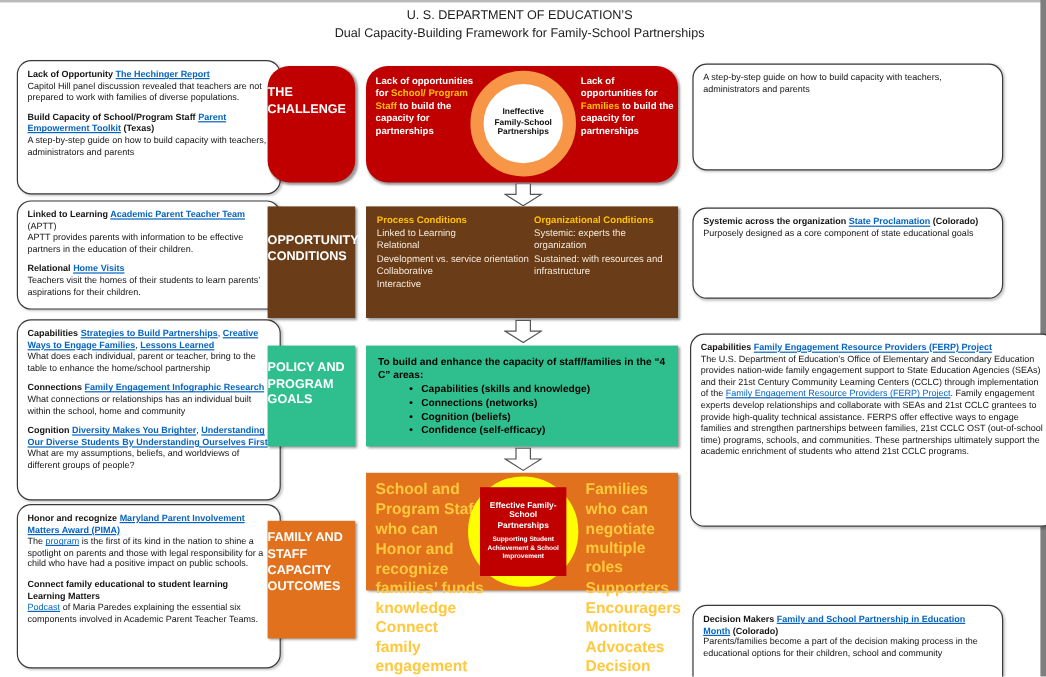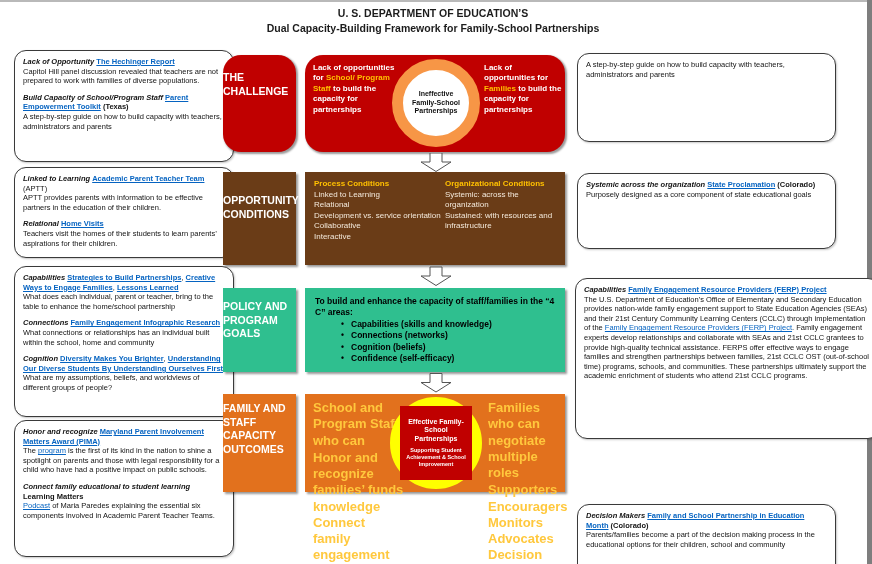--- a/index.html
+++ b/index.html
@@ -2,31 +2,31 @@
 <html><head>
 <meta charset="utf-8">
 <style>
   html,body{margin:0;padding:0;background:#fff;}
   #canvas{position:relative;width:872px;height:564px;background:#ffffff;
     font-family:"Liberation Sans",sans-serif;overflow:hidden;}
   .top-edge{position:absolute;top:0;left:0;width:100%;height:2px;background:#b9b9b9;}
   .right-edge{position:absolute;top:0;right:0;width:5px;height:100%;background:#7e7e7e;}
 
   .title{position:absolute;top:6px;left:0;width:866px;text-align:center;
-    font-weight:bold;font-size:10.5px;color:#1c1c1c;line-height:1.4;}
+    font-weight:normal;font-size:10.5px;color:#1c1c1c;line-height:1.4;}
 
   
   .callout{position:absolute;background:#fff;border:1.4px solid #3a3a3a;border-radius:12px;
     padding:6px 8px;font-size:7.5px;line-height:1.28;color:#141414;overflow:hidden;
     box-shadow:1px 1px 2px rgba(0,0,0,.22);}
   .callout p{margin:0;}
   .callout p.body{margin:0 0 7px 0;}
   .callout p:last-child{margin-bottom:0;}
 
-  .seg-bi{font-weight:bold;font-style:italic;}
+  .seg-bi{font-weight:bold;}
   .seg-b{font-weight:bold;}
   .seg-l{color:#0563C1;text-decoration:underline;}
   .seg-lb{color:#0563C1;text-decoration:underline;font-weight:bold;}
   .seg-y{color:#FFC000;font-weight:bold;}
 
   
   .label-box{position:absolute;left:223px;width:73px;color:#fff;font-weight:bold;
     font-size:10.5px;text-align:left;line-height:1.3;
     box-shadow:1.5px 1.5px 2px rgba(0,0,0,.4);box-sizing:border-box;}
   .content-box{position:absolute;left:305px;width:260px;
@@ -52,21 +52,21 @@
   #opp-col-2{left:140px;width:118px;}
   .col-heading{color:#FFC000;font-weight:bold;}
 
   #goals-label,#goals-box{top:288px;height:84px;background:#2FBF8F;}
   #goals-label{padding-top:12px;}
   #goals-box{color:#000;font-size:8.5px;font-weight:600;line-height:1.35;padding:8px 10px;}
   .bullet{margin-left:26px;}
   .bullet::before{content:"•";display:inline-block;width:10px;}
 
   #outcomes-label,#outcomes-box{top:394px;height:98px;background:#E2711D;}
-  #outcomes-label{padding-top:8px;}
+  #outcomes-label{padding-top:8px;margin-top:40px;}
   .outcome-col{position:absolute;top:6px;font-size:13px;line-height:1.25;
     color:#FFC83D;font-weight:bold;}
   #outcome-staff{left:8px;width:93px;}
   #outcome-families{left:183px;width:74px;}
   .outcome-col .col-head{margin-bottom:1px;}
   #out-ring{position:absolute;left:85px;top:3px;width:70px;height:70px;
     border:11px solid #FFFF00;border-radius:50%;}
   #out-center{position:absolute;left:95px;top:12px;width:72px;height:74px;background:#C00000;
     display:flex;flex-direction:column;align-items:center;justify-content:center;
     text-align:center;color:#fff;padding:2px;box-sizing:border-box;}
@@ -157,21 +157,21 @@
           <div class="opp-item">Linked to Learning</div>
           <div class="opp-item">Relational</div>
           <div class="opp-item">Development vs. service orientation</div>
           <div class="opp-item">Collaborative</div>
           <div class="opp-item">Interactive</div>
         </div>
     </div>
     <div class="opp-col" id="opp-col-2">
       <div class="col-heading">Organizational Conditions</div>
       <div>
-          <div class="opp-item">Systemic: across the organization</div>
+          <div class="opp-item">Systemic: experts the organization</div>
           <div class="opp-item">Sustained: with resources and infrastructure</div>
         </div>
     </div>
   </div>
 
   <svg class="arrow" style="top:266px;" width="32" height="21" viewBox="0 0 32 19">
     <polygon points="10,0 22,0 22,9 31,9 16,18.5 1,9 10,9" fill="#ffffff" stroke="#555" stroke-width="1"></polygon>
   </svg>
 
   <div class="label-box" id="goals-label">POLICY AND PROGRAM GOALS</div>

